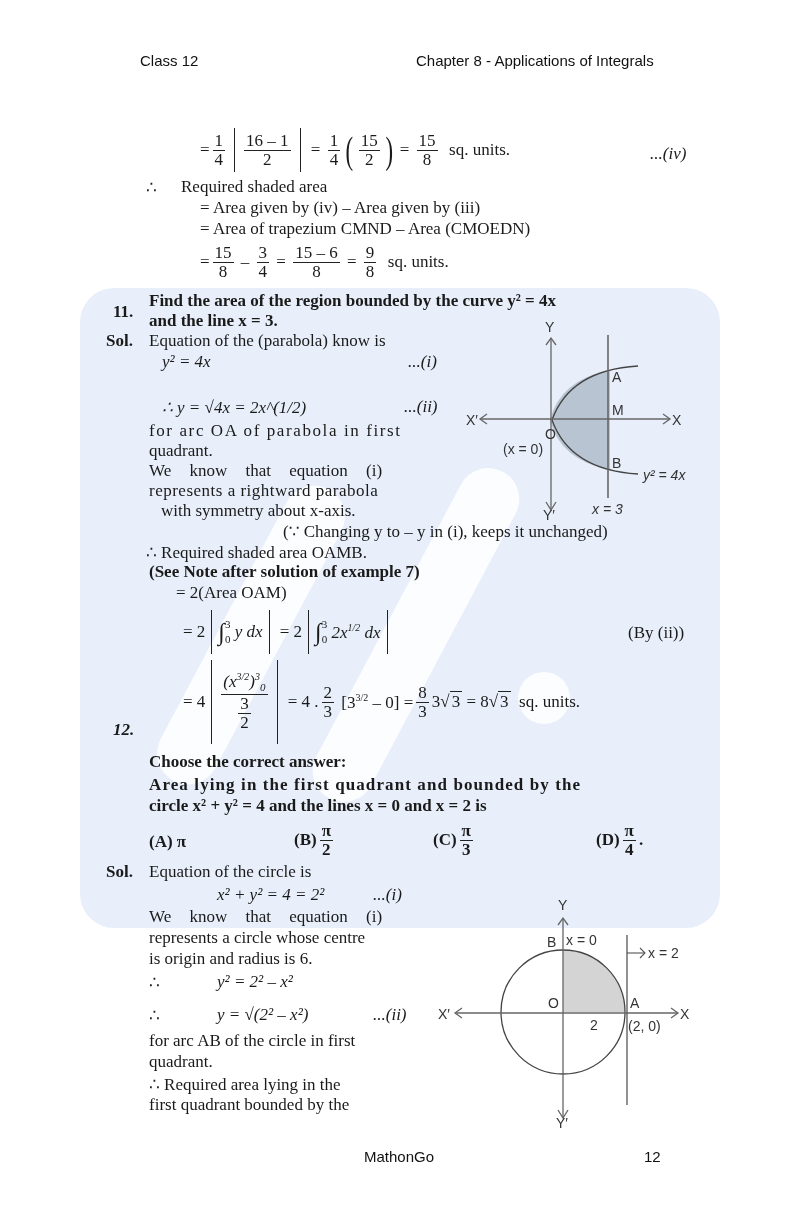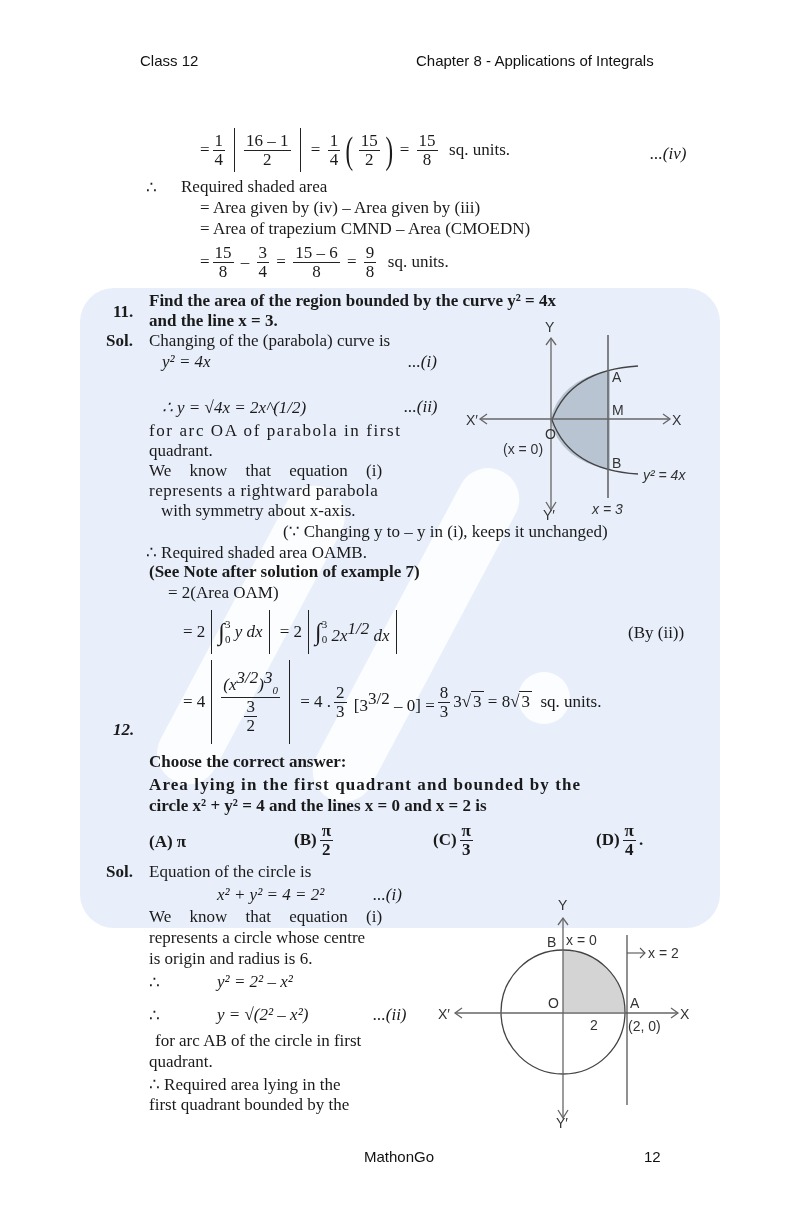--- a/index.html
+++ b/index.html
@@ -9,21 +9,21 @@
   .ftr { position:absolute; top:1148px; font-family:"Liberation Sans", sans-serif; font-size:15px; color:#111; }
   .ser { font-family:"Liberation Serif", serif; font-size:17px; }
   .bold { font-weight:bold; }
   .abs { position:absolute; white-space:nowrap; }
   .it { font-style:italic; }
   .frac { display:inline-flex; flex-direction:column; align-items:center; vertical-align:middle; line-height:1.05; margin:0 3px; }
   .frac .n { border-bottom:1px solid #222; padding:0 2px; }
   .frac .d { padding:0 2px; }
   .bar { display:inline-block; border-left:1.3px solid #222; height:44px; vertical-align:middle; margin:0 6px; }
   .paren { display:inline-block; font-size:38px; font-weight:200; vertical-align:middle; line-height:1; transform:scaleX(0.6); }
-  .sup { font-size:17px; vertical-align:super; }
+  .sup { font-size:10px; vertical-align:super; }
   .sub { font-size:11px; vertical-align:sub; }
   .panel { position:absolute; left:80px; top:288px; width:640px; height:640px; background:#e8effa;
            border-radius:34px; }
   .wm { position:absolute; background:#ffffff; opacity:0.85; border-radius:40px; }
   .sqrt { border-top:1.2px solid #222; padding:0 2px; }
 </style>
 </head>
 <body>
 
 <div class="hdr" style="left:140px;">Class 12</div>
@@ -93,34 +93,34 @@
 
 <div class="panel"></div>
 <div class="wm" style="left:220px; top:470px; width:62px; height:330px; transform:rotate(28deg);"></div>
 <div class="wm" style="left:385px; top:450px; width:62px; height:370px; transform:rotate(28deg);"></div>
 <div class="wm" style="left:518px; top:672px; width:52px; height:52px; border-radius:50%;"></div>
 
 <div class="abs ser bold" style="left:113px; top:302px;">11.</div>
 <div class="abs ser bold" style="left:149px; top:291px;">Find the area of the region bounded by the curve y² = 4x</div>
 <div class="abs ser bold" style="left:149px; top:311px;">and the line x = 3.</div>
 <div class="abs ser bold" style="left:106px; top:331px;">Sol.</div>
-<div class="abs ser" style="left:149px; top:331px;">Changing of the (parabola) curve is</div>
+<div class="abs ser" style="left:149px; top:331px;">Equation of the (parabola) know is</div>
 <div class="abs ser it" style="left:162px; top:352px;">y² = 4x</div>
 <div class="abs ser it" style="left:408px; top:352px;">...(i)</div>
 <div class="abs ser it" style="left:162px; top:397px;">∴ y = √4x = 2x^(1/2)</div>
 <div class="abs ser it" style="left:404px; top:397px;">...(ii)</div>
 <div class="abs ser" style="left:149px; top:421px; letter-spacing:1.6px;">for arc OA of parabola in first</div>
 <div class="abs ser" style="left:149px; top:441px;">quadrant.</div>
 <div class="abs ser" style="left:149px; top:461px; word-spacing:14px;">We know that equation (i)</div>
 <div class="abs ser" style="left:149px; top:481px; letter-spacing:0.5px;">represents a rightward parabola</div>
 <div class="abs ser" style="left:149px; top:501px;margin-left:12px;">with symmetry about x-axis.</div>
 <div class="abs ser" style="left:283px; top:521px;">(∵  Changing y to – y in (i), keeps it unchanged)</div>
 <div class="abs ser" style="left:146px; top:542px;">∴  Required shaded area OAMB.</div>
 <div class="abs ser bold" style="left:149px; top:562px;">(See Note after solution of example 7)</div>
-<div class="abs ser" style="left:168px; top:583px;">= 2(Area OAM)</div>
+<div class="abs ser" style="left:176px; top:583px;">= 2(Area OAM)</div>
 
 <div class="abs ser" style="left:183px; top:610px; display:flex; align-items:center;">
   <span>= 2</span>
     <span class="bar"></span>
   <span style="font-size:24px;">∫</span>
     <span style="display:inline-flex;flex-direction:column;font-size:11px;line-height:1.4;">
       <span>3</span>
       <span>0</span>
     </span>
   <span class="it">&nbsp;y dx</span>
@@ -223,21 +223,21 @@
 <div class="abs ser it" style="left:217px; top:885px;">x² + y² = 4 = 2²</div>
 <div class="abs ser it" style="left:373px; top:885px;">...(i)</div>
 <div class="abs ser" style="left:149px; top:907px; word-spacing:14px;">We know that equation (i)</div>
 <div class="abs ser" style="left:149px; top:928px;">represents a circle whose centre</div>
 <div class="abs ser" style="left:149px; top:949px;">is origin and radius is 6.</div>
 <div class="abs ser" style="left:149px; top:972px;">∴</div>
 <div class="abs ser it" style="left:217px; top:972px;">y² = 2² – x²</div>
 <div class="abs ser" style="left:149px; top:1005px;">∴</div>
 <div class="abs ser it" style="left:217px; top:1005px;">y = √(2² – x²)</div>
 <div class="abs ser it" style="left:373px; top:1005px;">...(ii)</div>
-<div class="abs ser" style="left:149px; top:1031px;margin-left:6px;">for arc AB of the circle in first</div>
+<div class="abs ser" style="left:149px; top:1031px;">for arc AB of the circle in first</div>
 <div class="abs ser" style="left:149px; top:1052px;">quadrant.</div>
 <div class="abs ser" style="left:149px; top:1074px;">∴  Required area lying in the</div>
 <div class="abs ser" style="left:149px; top:1095px;">first quadrant bounded by the</div>
 
 <svg class="abs" style="left:430px; top:890px;" width="270" height="240" viewBox="0 0 270 240">
   <path d="M133,60 A62,62 0 0 1 195,122 L133,122 Z" fill="#d4d4d4"></path>
   <circle cx="133" cy="122" r="62" fill="none" stroke="#444" stroke-width="1.3"></circle>
   <line x1="133" y1="28" x2="133" y2="228" stroke="#666" stroke-width="1.3"></line>
   <polyline points="128,35 133,28 138,35" fill="none" stroke="#666" stroke-width="1.3"></polyline>
   <polyline points="128,220 133,228 138,220" fill="none" stroke="#666" stroke-width="1.3"></polyline>

